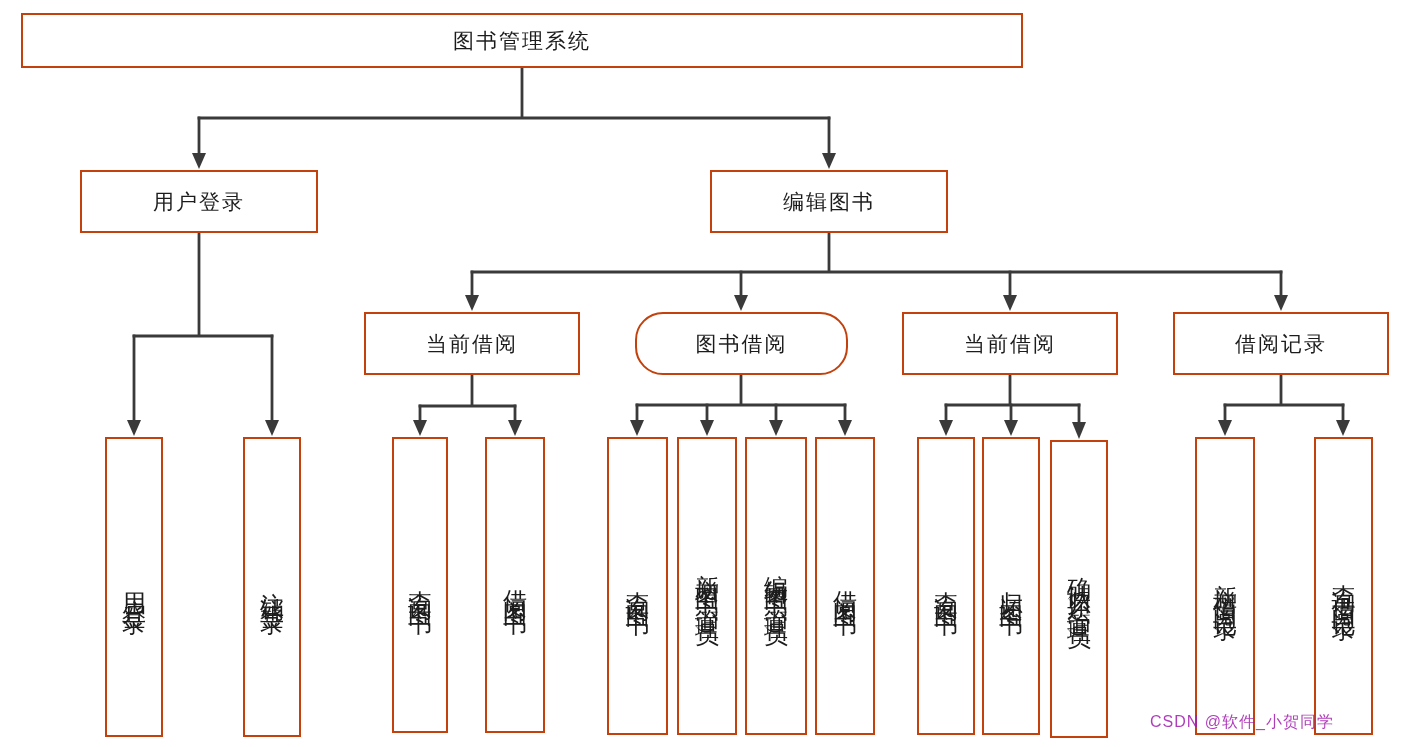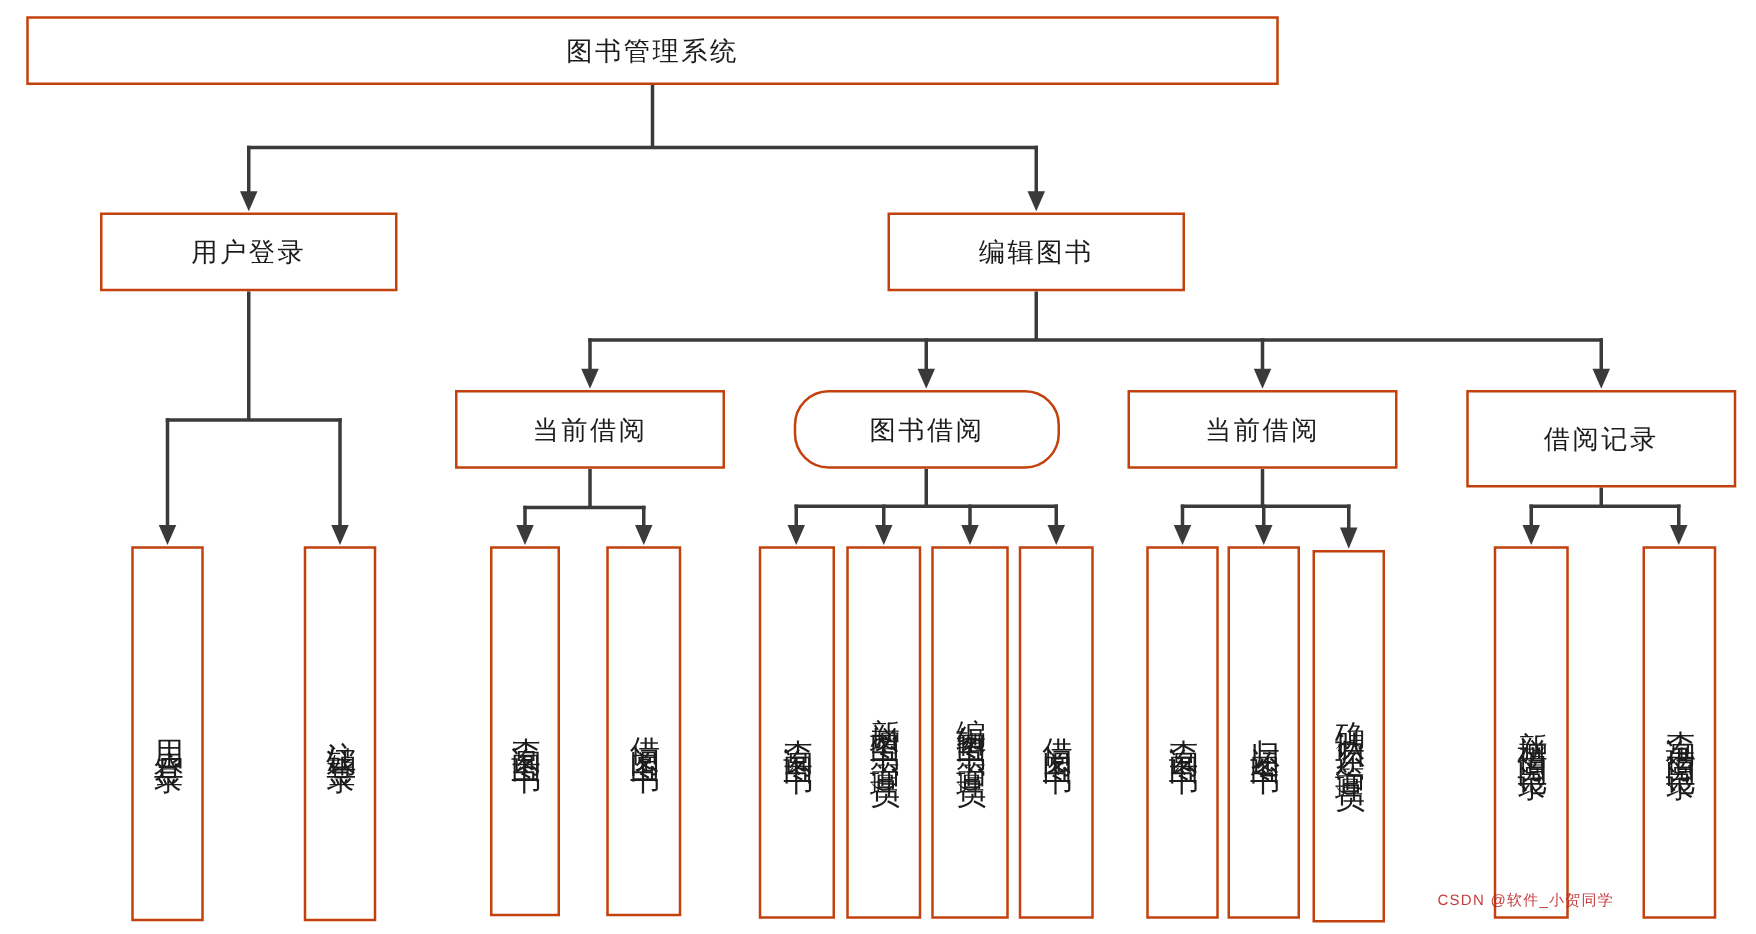--- a/index.html
+++ b/index.html
@@ -43,23 +43,23 @@
     text-orientation: mixed;
     font-size: 24px;
     letter-spacing: 7px;
     line-height: 1;
   }
   .watermark {
     position: absolute;
     left: 1150px;
     top: 712px;
     width: 252px;
-    font-size: 12px;
+    font-size: 16px;
     letter-spacing: 1px;
-    color: #b91c1c;
+    color: #a21caf;
     opacity: 0.85;
     white-space: nowrap;
     z-index: 3;
   }
 </style>
 </head>
 <body>
 
 <div class="canvas">
 
@@ -152,21 +152,21 @@
 
   <div class="node hbox" style="left:364px; top:312px; width:216px; height:63px;">
     <span>当前借阅</span>
   </div>
   <div class="node hbox" style="left:635px; top:312px; width:213px; height:63px;border-radius:28px;">
     <span>图书借阅</span>
   </div>
   <div class="node hbox" style="left:902px; top:312px; width:216px; height:63px;font-family:Liberation Serif, serif;">
     <span>当前借阅</span>
   </div>
-  <div class="node hbox" style="left:1173px; top:312px; width:216px; height:78px;">
+  <div class="node hbox" style="left:1173px; top:312px; width:216px; height:63px;">
     <span>借阅记录</span>
   </div>
 
   <div class="node vbox" style="left:105px; top:437px; width:58px; height:300px;">
     <span class="vtext">用户登录</span>
   </div>
   <div class="node vbox" style="left:243px; top:437px; width:58px; height:300px;">
     <span class="vtext">注销登录</span>
   </div>
 

